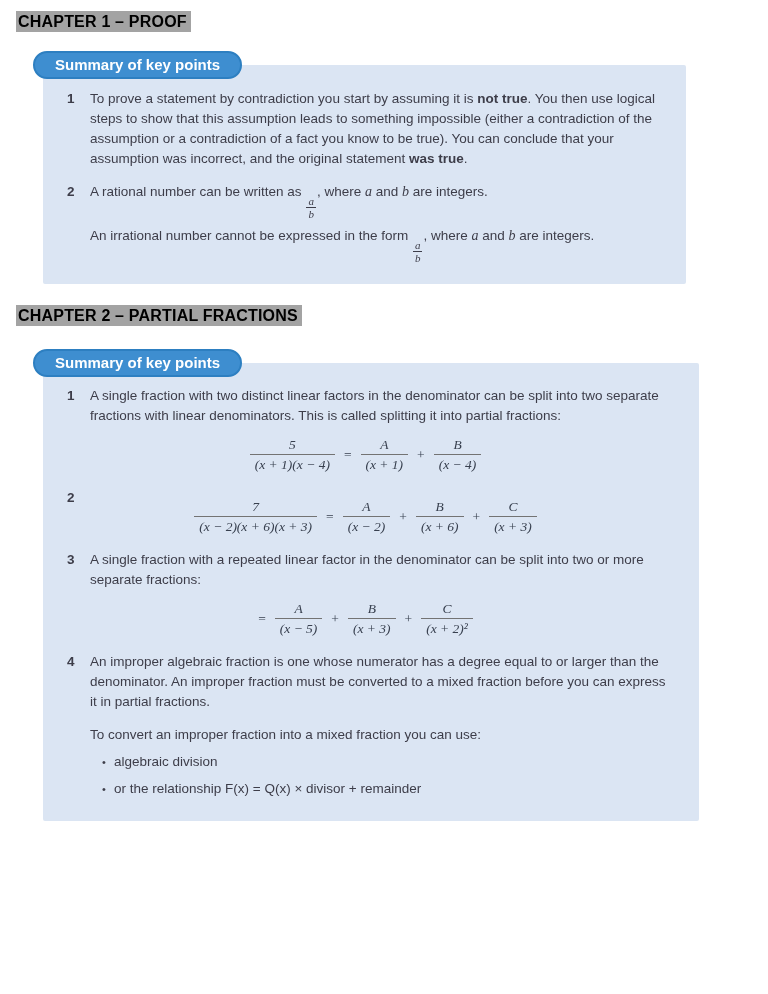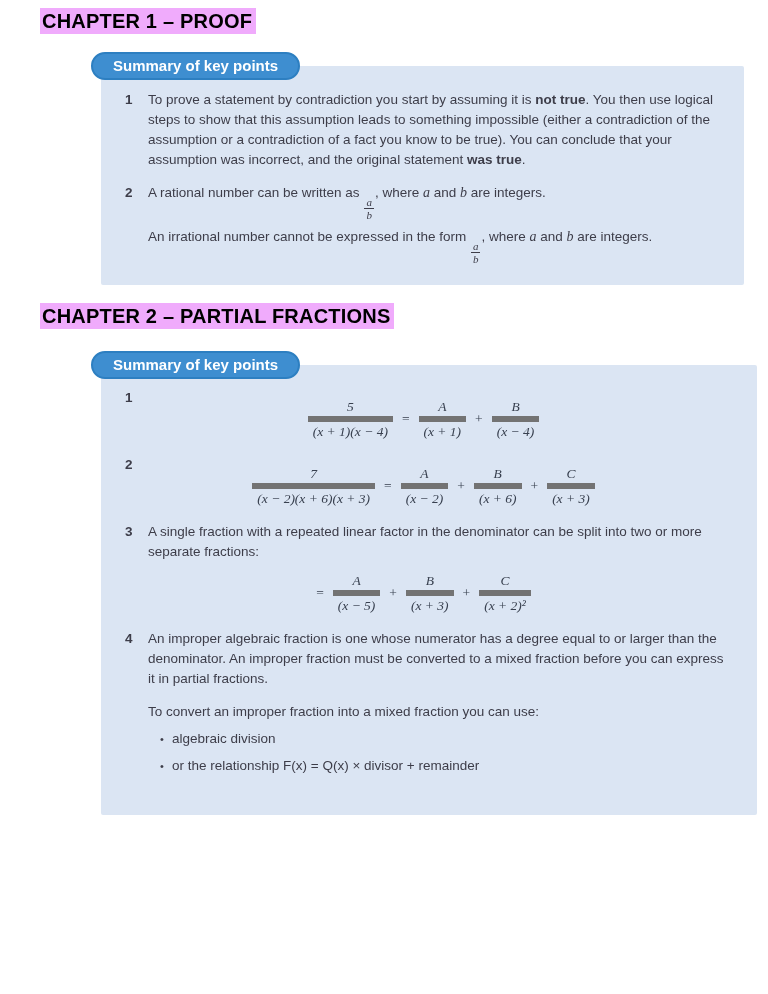--- a/index.html
+++ b/index.html
@@ -11,31 +11,30 @@
     color: #3d3d49;
     position: relative;
     overflow: hidden;
   }
   .page { width: 768px; height: 994px; background: #ffffff; }
 
   
   .chapter-heading { margin-left: 16px; line-height: 19px; }
   .chapter-heading.first { padding-top: 12px; }
   .chapter-heading .hl {
-    background: #f0abfc;
+    background: #a3a3a3;
     color: #000000;
     font-weight: bold;
-    font-size: 20px;
+    font-size: 16px;
     padding: 2px 4px 2px 2px;
     letter-spacing: 0.2px;
-    margin-left: 24px;
-  }
-
-  
-  .summary-block { position: relative; margin-left: 101px; }
+  }
+
+  
+  .summary-block { position: relative; margin-left: 43px; }
   .summary-block.c1 { margin-top: 34px; width: 643px; }
   .summary-block.c2 { margin-top: 38px; width: 656px; }
   .pill {
     position: absolute;
     top: -14px;
     left: -10px;
     background: #3e8ed0;
     border: 2px solid #2d7fc1;
     border-radius: 15px;
     color: #ffffff;
@@ -97,21 +96,21 @@
   }
   .dfrac {
     display: inline-flex;
     flex-direction: column;
     text-align: center;
     font-style: italic;
     font-size: 13.5px;
     line-height: 17px;
   }
   .dfrac .num { padding: 0 5px 1px 5px; }
-  .dfrac .den { border-top: 6px solid #737373; padding: 1px 5px 0 5px; }
+  .dfrac .den { border-top: 1px solid #737373; padding: 1px 5px 0 5px; }
   .op { font-size: 13.5px; font-style: normal; }
 
   
   .convert-intro { margin-top: 13px; }
   .bullet-row { display: flex; margin-top: 7px; margin-left: 12px; }
   .bullet-marker { flex: 0 0 12px; font-size: 11px; line-height: 20px; }
 </style>
 </head>
 <body>
 
@@ -157,20 +156,21 @@
     <span class="hl">CHAPTER 2 – PARTIAL FRACTIONS</span>
   </div>
 
   <div class="summary-block c2">
     <div class="pill">Summary of key points</div>
     <div class="panel p2">
 
       <div class="kp-item">
         <div class="kp-num">1</div>
         <div class="kp-body">
+          <span>A single fraction with two distinct linear factors in the denominator can be split into two separate fractions with linear denominators. This is called splitting it into partial fractions:</span>
           <div class="equation">
             <span class="dfrac">
                 <span class="num">5</span>
                 <span class="den">(x + 1)(x − 4)</span>
               </span>
             <span class="op">=</span>
             <span class="dfrac">
                 <span class="num">A</span>
                 <span class="den">(x + 1)</span>
               </span>

